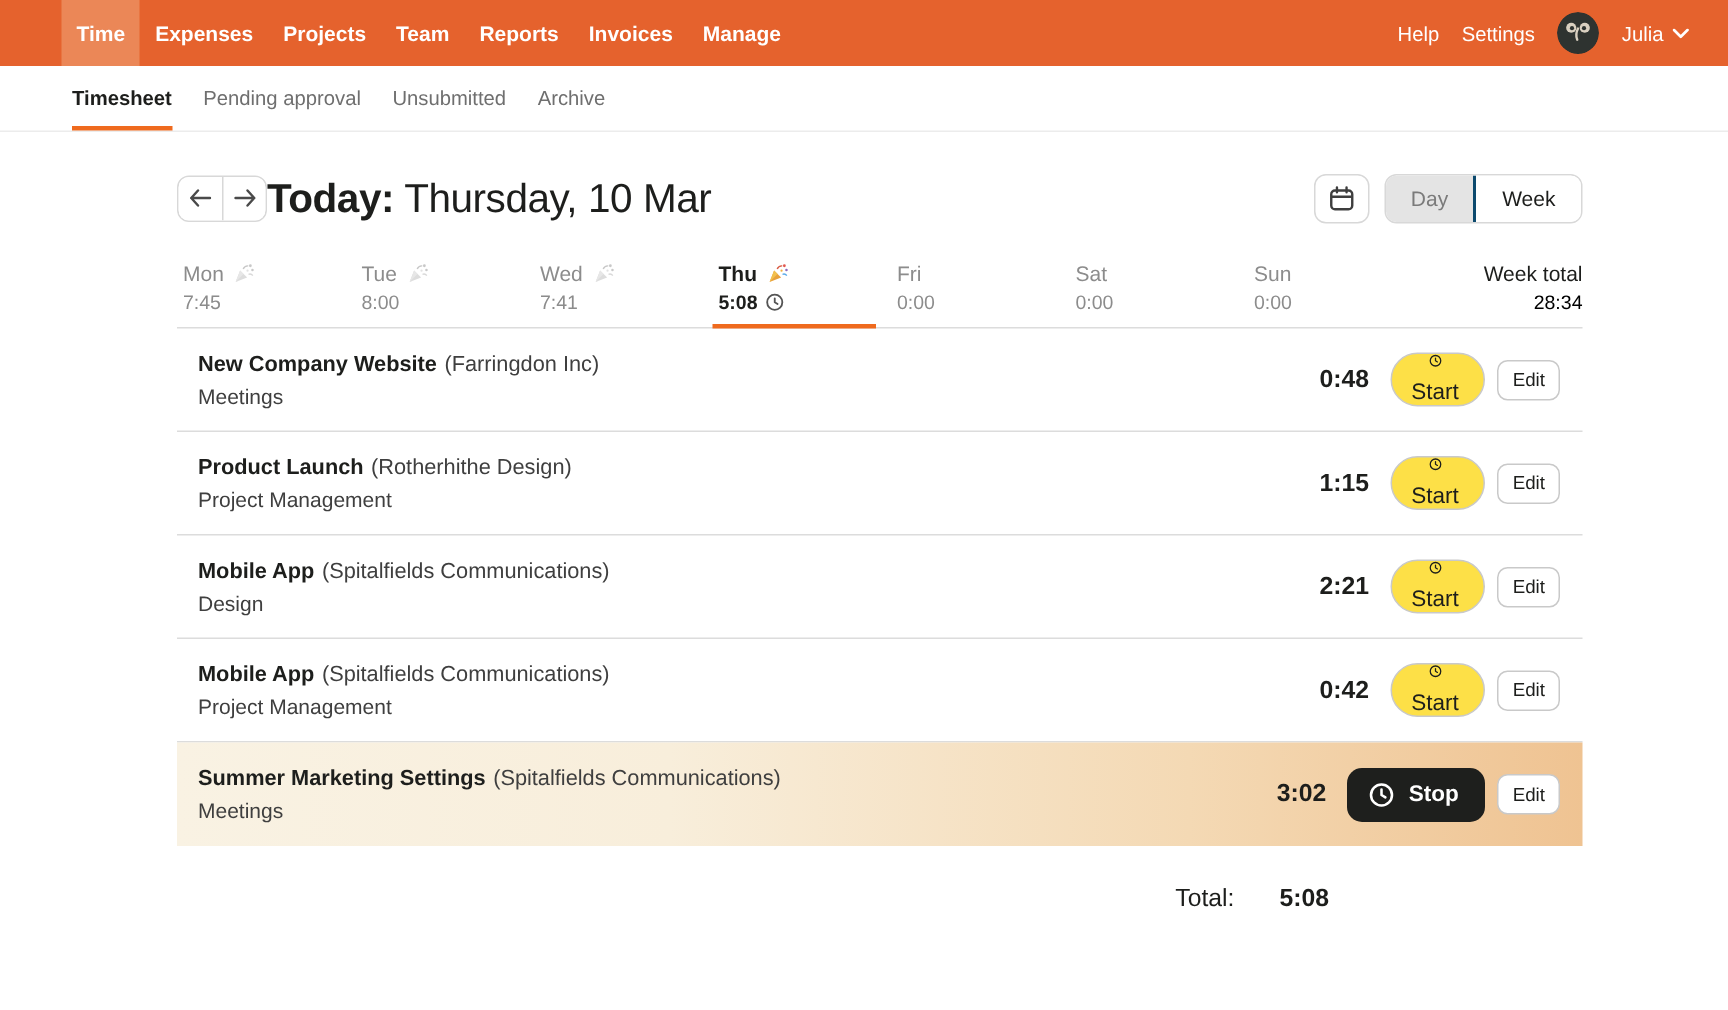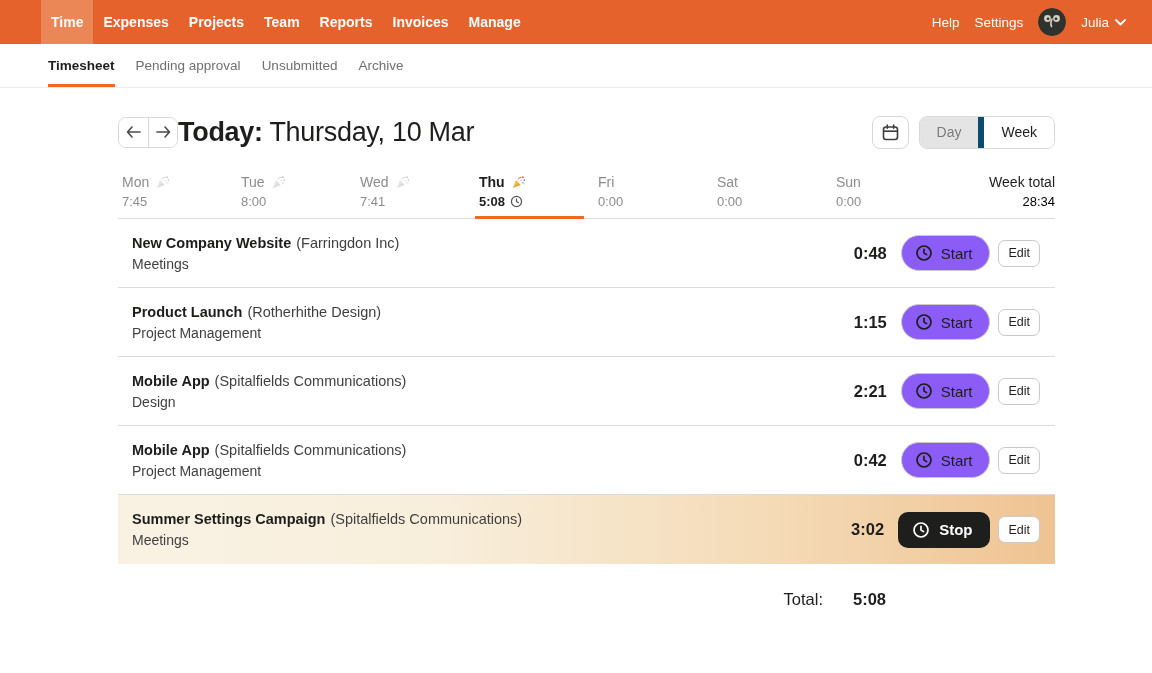--- a/index.html
+++ b/index.html
@@ -83,21 +83,21 @@
   .right-controls { margin-left: auto; display: flex; align-items: center; gap: 10px; }
   .cal-btn {
     width: 37px; height: 33px; border: 1px solid #d8d8d8; border-radius: 8px;
     background: #fff; display: flex; align-items: center; justify-content: center;
   }
   .segment { display: flex; border: 1px solid #d8d8d8; border-radius: 8px; overflow: hidden; height: 33px; }
   .seg {
     border: none; background: #fff; padding: 0 17px;
     font-size: 14px; font-weight: 500; color: #1d1e1c;
   }
-  .seg.selected { background: #e4e4e4; color: #7b7b7b; border-right: 6px solid #0c4a6e; }
+  .seg.selected { background: #e4e4e4; color: #7b7b7b; border-right: 2px solid #0c4a6e; }
 
   
   .week-strip { display: flex; margin-top: 20px; padding-top: 5px; border-bottom: 1px solid #dcdcdc; }
   .day { width: 119px; padding: 0 0 9px 4px; position: relative; cursor: pointer; }
   .day-label { font-size: 14px; color: #8c8c8c; display: flex; align-items: center; gap: 6px; }
   .day-time { font-size: 13px; color: #8c8c8c; margin-top: 4px; display: flex; align-items: center; gap: 5px; }
   .day.active .day-label, .day.active .day-time { color: #1d1e1c; font-weight: 700; }
   .day.active::after {
     content: ""; position: absolute; left: 0; bottom: -1px;
     width: 109px; height: 3px; background: #ef6a1e;
@@ -119,23 +119,23 @@
     background: linear-gradient(90deg, #f9f2e3 0%, #f8eedb 35%, #f4d9b4 72%, #efc392 100%);
   }
   .line1 { font-size: 14.5px; }
   .proj { font-weight: 700; color: #1d1e1c; }
   .client { color: #3f3f3f; margin-left: 5px; }
   .line2 { font-size: 14px; color: #3f3f3f; margin-top: 5px; }
   .entry-right { margin-left: auto; display: flex; align-items: center; padding-right: 15px; }
   .dur { font-weight: 700; font-size: 16.5px; width: 70px; text-align: right; }
   .start-btn {
     margin-left: 14px; height: 36px; padding: 0 17px 0 13px;
-    border: 1px solid #c9c9c9; border-radius: 18px; background: #8b5cf6;
+    border: 1px solid #c9c9c9; border-radius: 18px; background: #fde047;
     font-size: 15px; color: #1d1e1c;
-    display: flex; align-items: center; gap: 8px;
+    display: flex; align-items: center; gap: 8px; flex-direction: column;
   }
   .stop-btn {
     margin-left: 14px; height: 36px; padding: 0 18px 0 14px;
     border: none; border-radius: 10px; background: #1e1f1d;
     font-size: 15px; font-weight: 600; color: #ffffff;
     display: flex; align-items: center; gap: 9px;
   }
   .edit-btn {
     margin-left: 8px; height: 27px; padding: 0 9px;
     border: 1px solid #c9c9c9; border-radius: 7px; background: #fff;
@@ -387,21 +387,21 @@
                 <use href="#i-clock"></use>
               </svg>
               <span>Start</span>
             </button>
           <button class="edit-btn">Edit</button>
         </div>
       </div>
 
       <div class="entry running">
         <div class="entry-info">
-          <div class="line1"><span class="proj">Summer Settings Campaign</span><span class="client">(Spitalfields Communications)</span></div>
+          <div class="line1"><span class="proj">Summer Marketing Settings</span><span class="client">(Spitalfields Communications)</span></div>
           <div class="line2">Meetings</div>
         </div>
         <div class="entry-right">
           <span class="dur">3:02</span>
           <button class="stop-btn">
               <svg width="18" height="18" viewBox="0 0 18 18">
                 <use href="#i-clock"></use>
               </svg>
               <span>Stop</span>
             </button>

